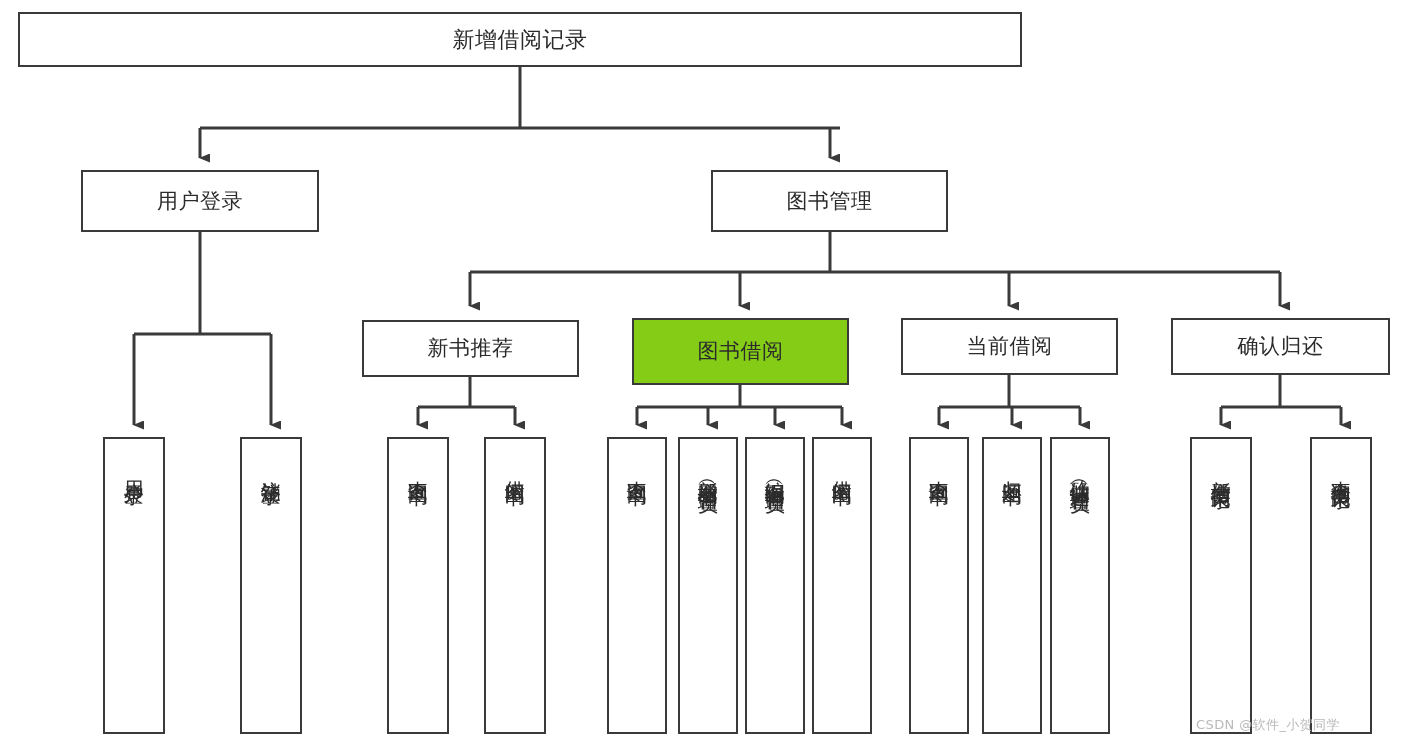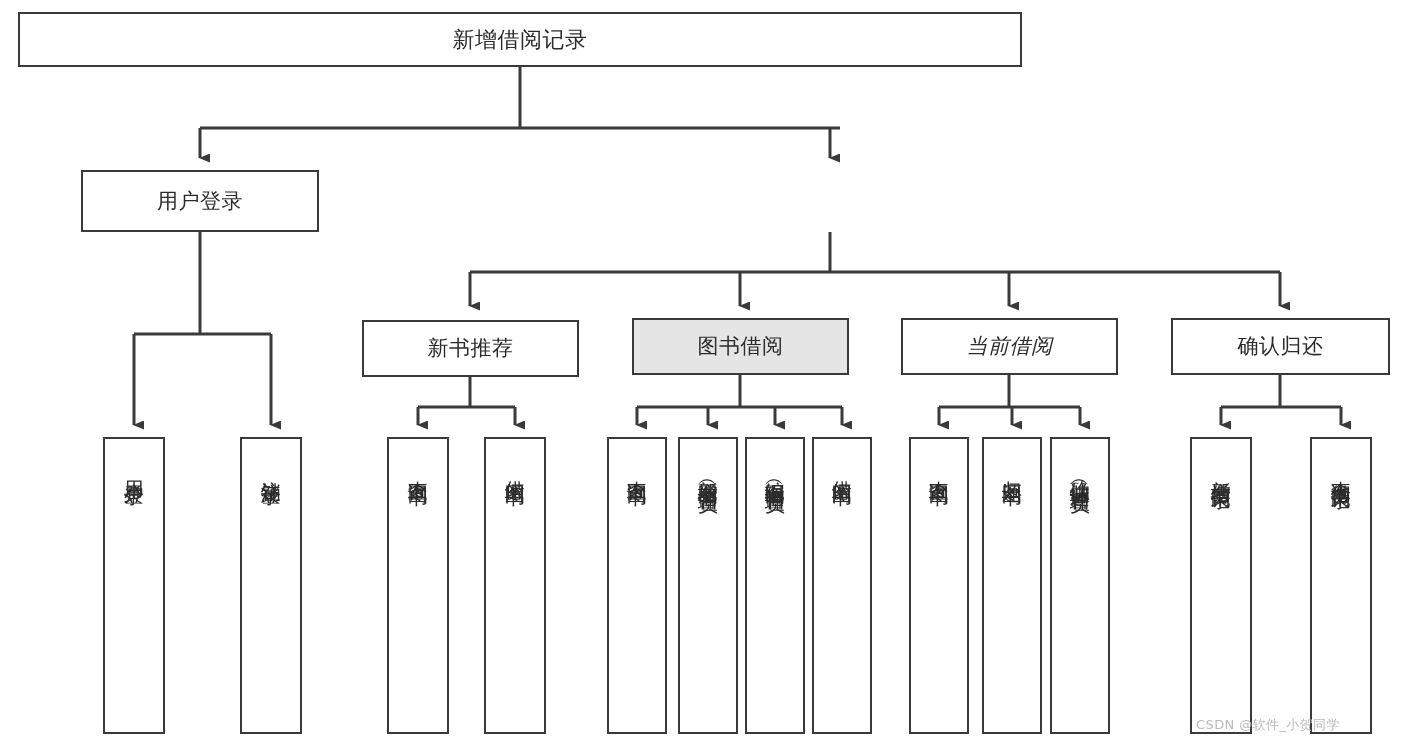--- a/index.html
+++ b/index.html
@@ -125,28 +125,31 @@
     </g>
   </svg>
 
   <div class="node horiz root" style="left: 18px; top: 12px; width: 1004px; height: 55px; border-color: rgb(58, 58, 58); background: rgb(255, 255, 255); color: rgb(43, 43, 43);">
     <span class="label">新增借阅记录</span>
   </div>
 
   <div class="node horiz" style="left: 81px; top: 170px; width: 238px; height: 62px; border-color: rgb(58, 58, 58); background: rgb(255, 255, 255); color: rgb(43, 43, 43);">
     <span class="label">用户登录</span>
   </div>
+  <div class="node horiz" style="left: 711px; top: 170px; width: 237px; height: 62px; border-color: rgb(58, 58, 58); background: rgb(255, 255, 255); color: rgb(43, 43, 43);">
+    <span class="label">图书管理</span>
+  </div>
 
   <div class="node horiz" style="left: 362px; top: 320px; width: 217px; height: 57px; border-color: rgb(58, 58, 58); background: rgb(255, 255, 255); color: rgb(43, 43, 43);">
     <span class="label">新书推荐</span>
   </div>
-  <div class="node horiz" style="left: 632px; top: 318px; width: 217px; height: 57px; border-color: rgb(58, 58, 58); background: #e5e5e5; color: rgb(43, 43, 43);">
+  <div class="node horiz" style="left: 632px; top: 318px; width: 217px; height: 67px; border-color: rgb(58, 58, 58); background: #84cc16; color: rgb(43, 43, 43);">
     <span class="label">图书借阅</span>
   </div>
-  <div class="node horiz" style="left: 901px; top: 318px; width: 217px; height: 57px; border-color: rgb(58, 58, 58); background: rgb(255, 255, 255); color: rgb(43, 43, 43); font-style: italic;">
+  <div class="node horiz" style="left: 901px; top: 318px; width: 217px; height: 57px; border-color: rgb(58, 58, 58); background: rgb(255, 255, 255); color: rgb(43, 43, 43);">
     <span class="label">当前借阅</span>
   </div>
   <div class="node horiz" style="left: 1171px; top: 318px; width: 219px; height: 57px; border-color: rgb(58, 58, 58); background: rgb(255, 255, 255); color: rgb(43, 43, 43);">
     <span class="label">确认归还</span>
   </div>
 
   <div class="node vert" style="left: 103px; top: 437px; width: 62px; height: 297px; border-color: rgb(58, 58, 58); background: rgb(255, 255, 255); color: rgb(43, 43, 43);">
     <span class="label">用户登录</span>
   </div>
   <div class="node vert" style="left: 240px; top: 437px; width: 62px; height: 297px; border-color: rgb(58, 58, 58); background: rgb(255, 255, 255); color: rgb(43, 43, 43);">

